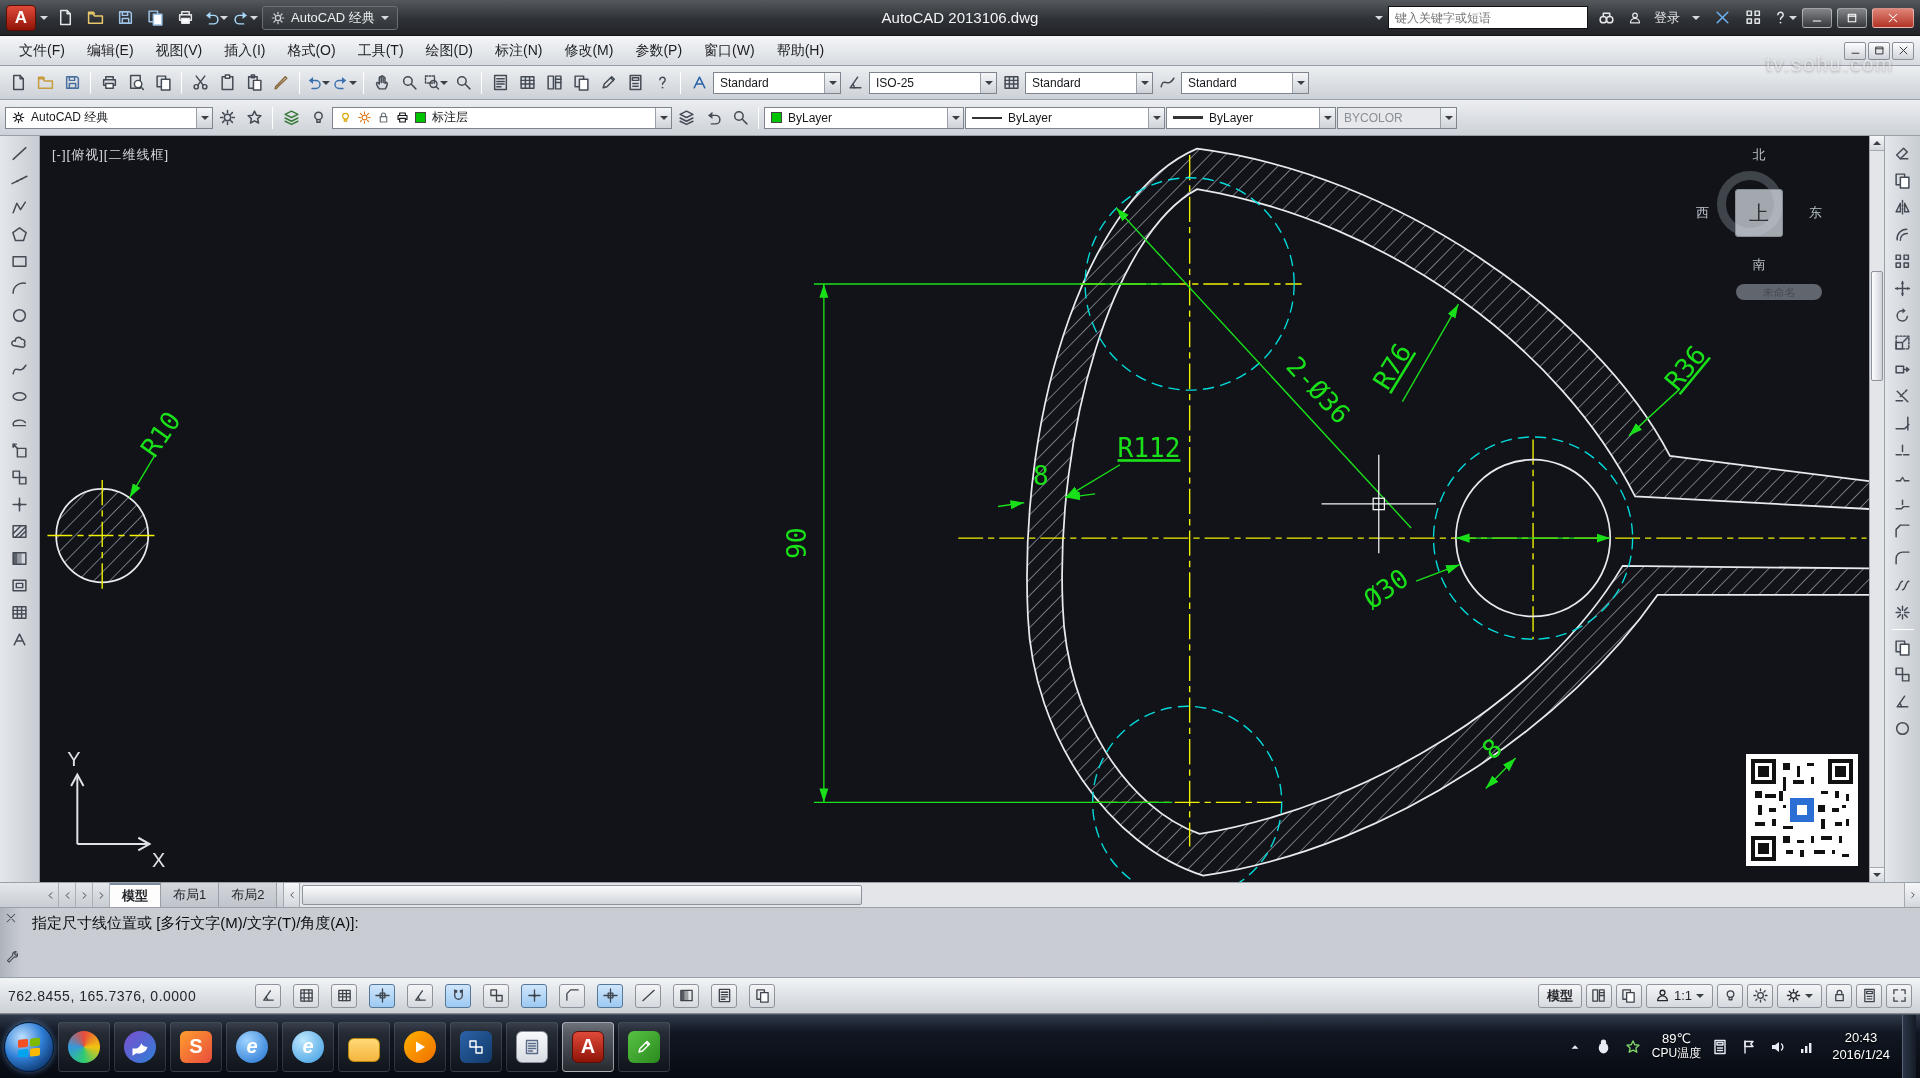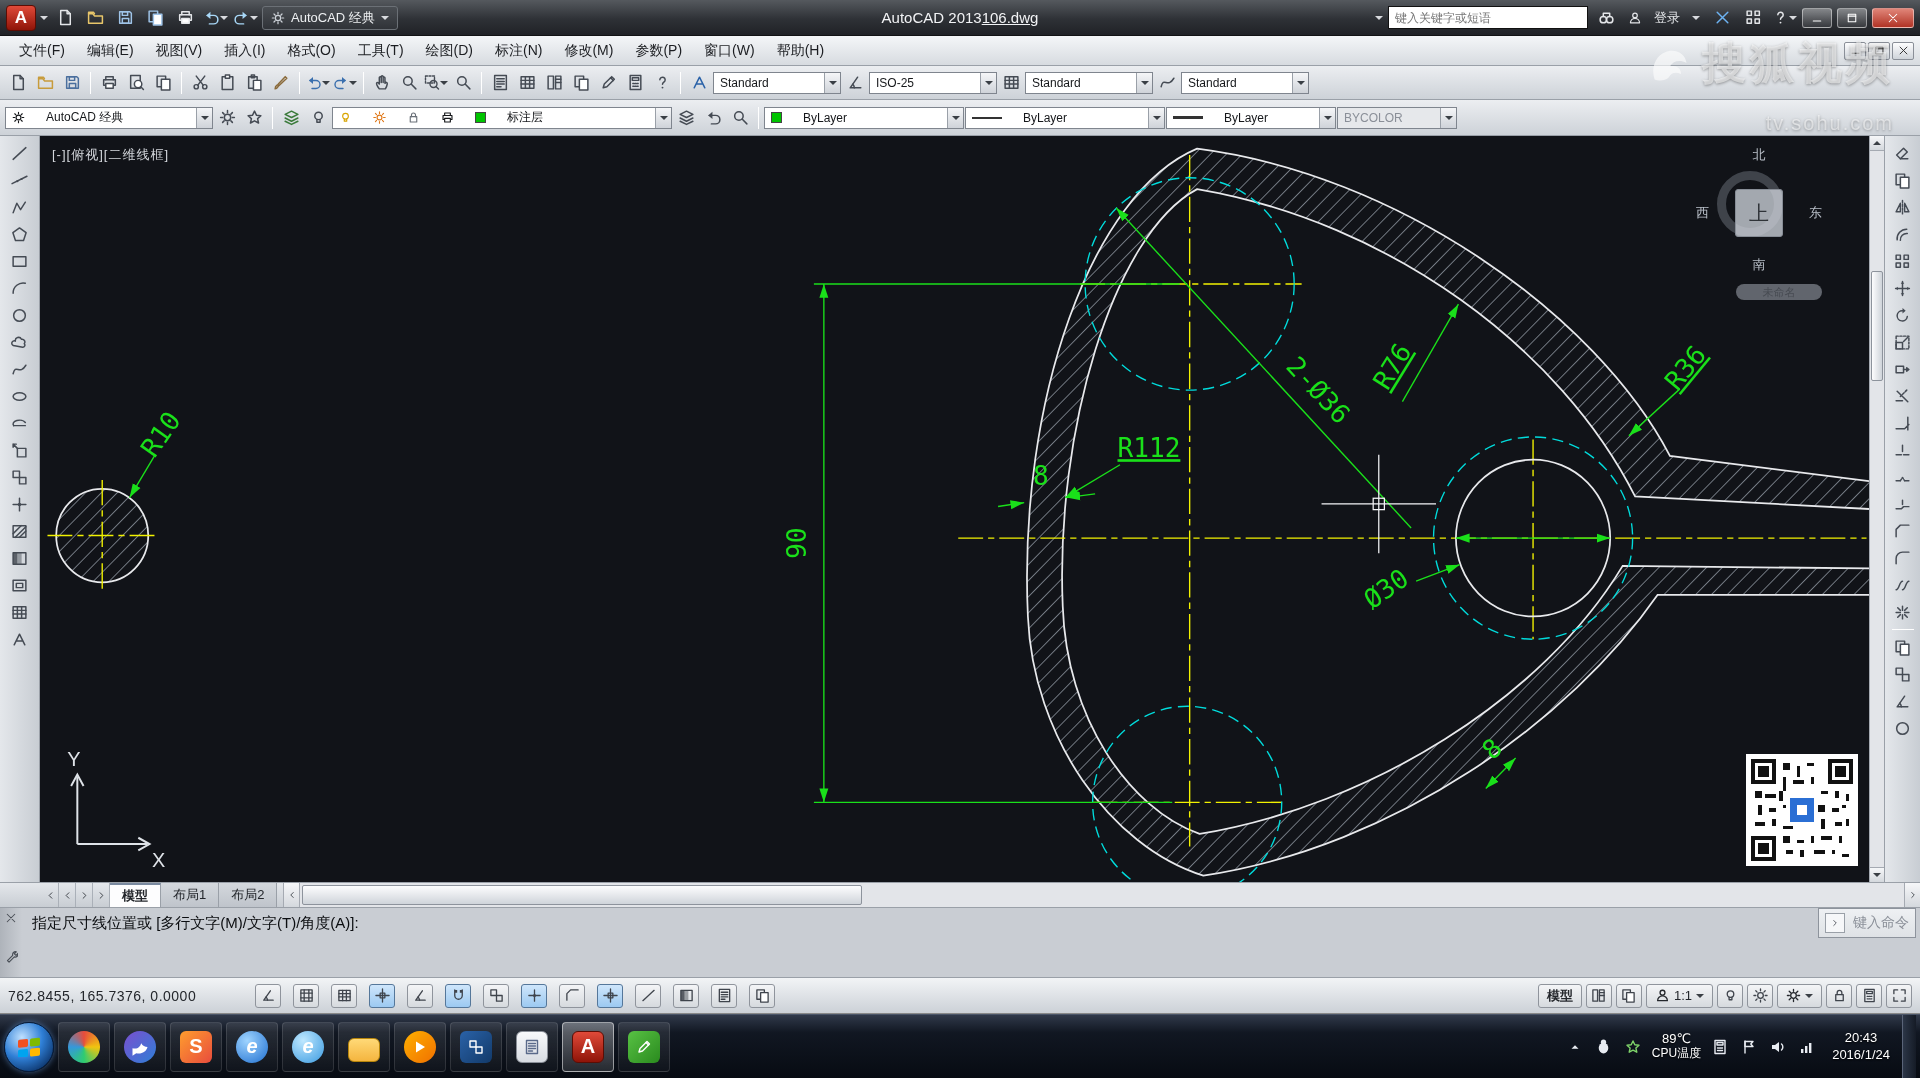--- a/index.html
+++ b/index.html
@@ -9,38 +9,38 @@
   .ic{fill:none;stroke:currentColor;stroke-width:1.4;stroke-linecap:round;stroke-linejoin:round;width:17px;height:17px;display:block;}
   
   .titlebar{height:36px;flex:none;display:flex;align-items:center;gap:4px;padding:0 6px;
     background:linear-gradient(#55595e,#2e3136 55%,#202226);border-bottom:1px solid #121315;color:#e8e8e8;position:relative;}
   .acad-logo{width:30px;height:26px;background:linear-gradient(#e04a39,#8f1408);border-radius:4px;display:flex;align-items:center;justify-content:center;color:#fff;font-weight:bold;font-size:17px;border:1px solid #5c0d04;}
   .tbtn{width:26px;height:24px;display:flex;align-items:center;justify-content:center;color:#e4e6e9;border-radius:3px;flex:none;}
   .tri{width:0;height:0;border:4px solid transparent;border-top-color:#d8dade;margin-top:4px;flex:none;}
   .tri.dark{border-top-color:#3a3f45;}
   .wsbox{display:flex;align-items:center;gap:6px;height:24px;padding:0 8px;border:1px solid #6b7076;border-radius:3px;background:linear-gradient(#4a4e53,#303338);font-size:13px;color:#eef0f2;}
   .titletext{position:absolute;left:0;right:0;text-align:center;font-size:15px;color:#f2f3f5;pointer-events:none;}
-  .titletext b{font-weight:normal;text-decoration:underline;}
+  .titletext b{font-weight:normal;}
   .tb-right{margin-left:auto;display:flex;align-items:center;gap:5px;z-index:2;}
   .searchwrap{display:flex;align-items:center;background:#fff;border:1px solid #111;height:23px;width:200px;border-radius:0;padding:0 4px;color:#333;}
   .searchwrap input{border:none;outline:none;flex:1;font-size:12px;color:#333;background:transparent;font-family:inherit;}
   .winbtn{width:30px;height:20px;display:flex;align-items:center;justify-content:center;border:1px solid rgba(255,255,255,.45);border-radius:3px;background:linear-gradient(rgba(255,255,255,.35),rgba(255,255,255,.08));color:#fff;}
   .winbtn.close{width:42px;background:linear-gradient(#e08578,#b13325);}
   
   .menubar{height:30px;flex:none;display:flex;align-items:center;background:linear-gradient(#f4f6f8,#d7dbe0);border-bottom:1px solid #9aa0a8;padding-left:8px;}
   .menu-item{padding:0 11px;font-size:14px;color:#1c1e22;height:100%;display:flex;align-items:center;}
   .docbtns{margin-left:auto;display:flex;gap:2px;padding-right:6px;}
   .docbtn{width:22px;height:18px;border:1px solid #8a8f98;border-radius:2px;background:linear-gradient(#fdfdfe,#cfd4da);display:flex;align-items:center;justify-content:center;color:#333;}
   
   .toolrow{flex:none;display:flex;align-items:center;background:linear-gradient(#ecEEF1,#cdd2d8);background:linear-gradient(#eceef1,#cdd2d8);border-bottom:1px solid #9aa0a8;padding:0 5px;gap:1px;}
   .toolrow.r1{height:34px;}
   .toolrow.r2{height:36px;}
   .tb{width:26px;height:24px;display:flex;align-items:center;justify-content:center;color:#454b54;border:1px solid transparent;border-radius:2px;flex:none;}
   .sep{width:1px;height:22px;background:#9aa0a8;border-right:1px solid #fff;margin:0 4px;flex:none;}
-  .combo{display:flex;align-items:center;height:22px;background:#fff;border:1px solid #7f858e;font-size:12px;color:#15171a;padding-left:6px;gap:21px;flex:none;}
+  .combo{display:flex;align-items:center;height:22px;background:#fff;border:1px solid #7f858e;font-size:12px;color:#15171a;padding-left:6px;gap:6px;flex:none;}
   .combo .lbl{flex:1;white-space:nowrap;overflow:hidden;}
   .carr{width:16px;height:20px;margin-left:auto;background:linear-gradient(#f5f6f8,#cfd3d9);border-left:1px solid #9aa0a8;display:flex;align-items:center;justify-content:center;flex:none;}
   .sw{width:11px;height:11px;background:#00c400;border:1px solid #444;flex:none;}
   .lts{width:30px;border-top:2px solid #333;flex:none;}
   .mini{width:13px;height:13px;flex:none;}
   
   .main{flex:1;display:flex;min-height:0;}
   .vtb{width:40px;flex:none;background:linear-gradient(90deg,#e4e7eb,#c8cdd3);border-right:1px solid #9aa0a8;display:flex;flex-direction:column;align-items:center;padding:4px 0;gap:1px;overflow:hidden;}
   .vtb.right{width:36px;border-right:none;border-left:1px solid #9aa0a8;}
   .vtb .tb{width:28px;height:26px;}
@@ -1218,28 +1218,20 @@
     <div class="cmdstrip">
       <svg class="ic" style="width:12px;height:12px">
           <use href="#i-x"></use>
         </svg>
       <svg class="ic" style="width:13px;height:13px">
           <use href="#i-wrench"></use>
         </svg>
     </div>
     <div class="cmdbody">
       <div class="cmdhist">指定尺寸线位置或 [多行文字(M)/文字(T)/角度(A)]:</div>
-      <div class="cmdinput">
-        <div class="cmdprompt">
-            <svg class="ic" style="width:10px;height:10px;transform:rotate(-90deg)">
-              <use href="#i-chev"></use>
-            </svg>
-          </div>
-        <span class="cmdph">键入命令</span>
-      </div>
     </div>
   </div>
 
   <div class="status">
     <div class="coords">762.8455, 165.7376, 0.0000</div>
     <div class="tg">
         <svg class="ic" style="width:15px;height:15px">
           <use href="#i-angle"></use>
         </svg>
       </div>
@@ -1478,22 +1470,16 @@
         </div>
       <div class="clock">
         <div>20:43</div>
         <div>2016/1/24</div>
       </div>
     </div>
     <div class="showdesk"></div>
   </div>
 
   <div class="wm">
-    <div class="row1">
-      <svg viewBox="0 0 40 40" style="width:44px;height:44px;opacity:.6">
-        <path d="M6 34C2 22 8 10 20 8c8-1 14 4 15 11-6-3-12-2-15 3 6-1 10 2 10 7-5-2-9-1-11 3-3 3-9 4-13 2z" fill="#fff"></path>
-      </svg>
-      <span class="brand">搜狐视频</span>
-    </div>
     <div class="url">tv.sohu.com</div>
   </div>
 
 </div>
 
 </body></html>

